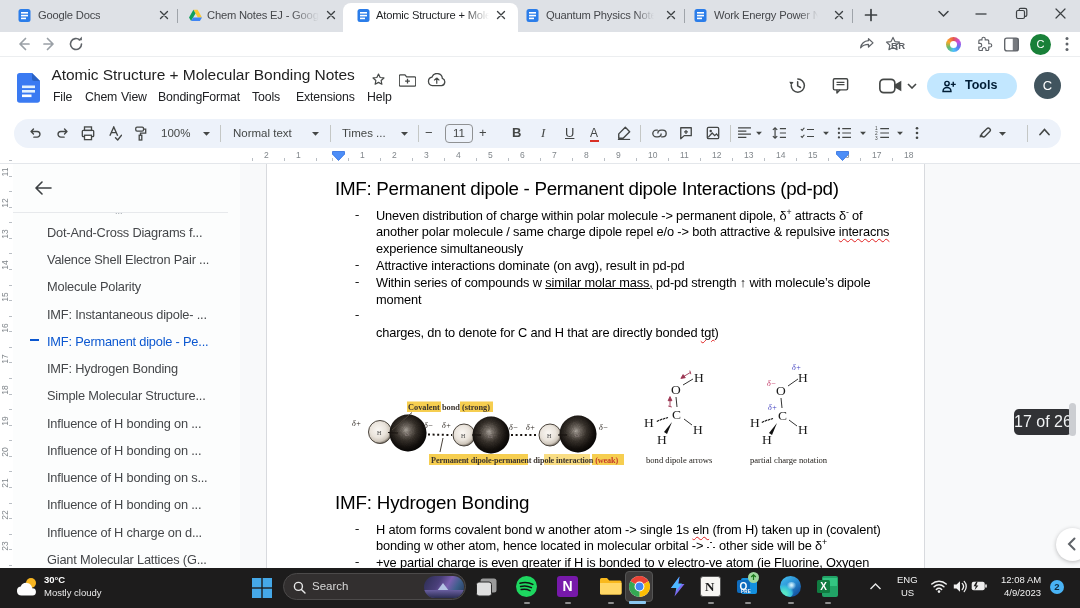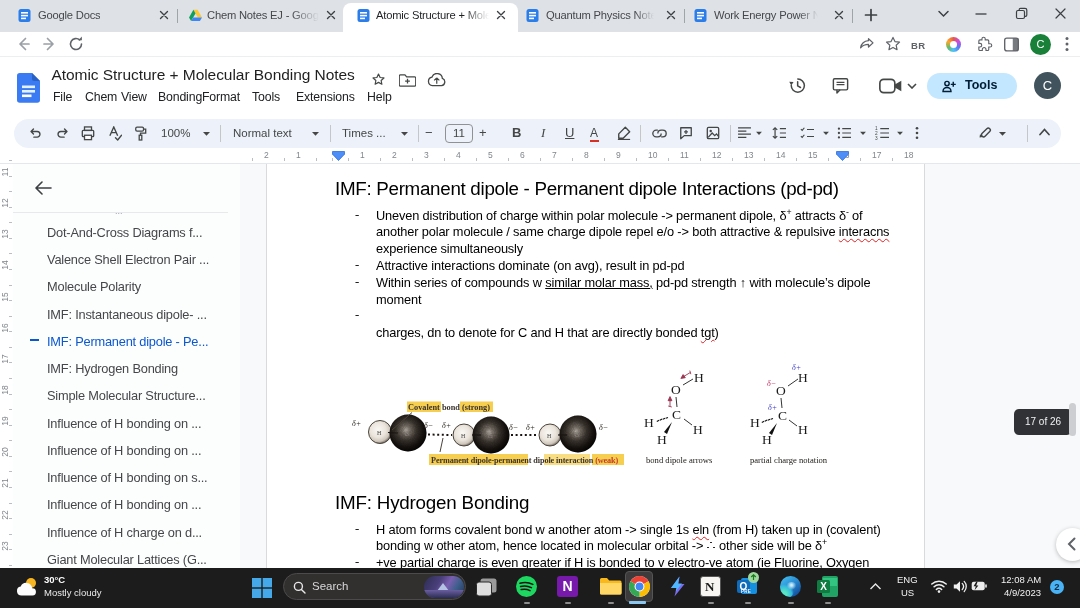--- a/index.html
+++ b/index.html
@@ -45,21 +45,21 @@
 .dl sup{font-size:8.8px;line-height:0}
 .dash{position:absolute;font-family:"Liberation Serif",serif;font-size:12.8px;color:#0e0e0e}
 .sq{text-decoration:underline;text-decoration-style:wavy;text-decoration-color:#e02020;text-decoration-thickness:1px;text-underline-offset:2px}
 .ul{text-decoration:underline;text-decoration-thickness:1px}
 .tf{display:inline-block;position:relative;width:9px;height:10px}
 .tf i{position:absolute;width:1.6px;height:1.6px;background:#0e0e0e;border-radius:50%}
 
 #taskbar{position:absolute;left:0;top:568px;width:1080px;height:40px;background:#1d1c1c}
 .tk{position:absolute;top:0}
 .ulbar{position:absolute;width:6px;height:2px;border-radius:1px;background:#8d8d8d}
-#badge17{position:absolute;left:1014px;top:409px;width:58px;height:26px;background:rgba(32,33,36,.92);border-radius:5px;color:#f1f3f4;font-size:10px;text-align:center;line-height:26px}
+#badge17{position:absolute;left:1014px;top:409px;width:58px;height:26px;background:rgba(32,33,36,.92);border-radius:5px;color:#f1f3f4;font-size:16px;text-align:center;line-height:26px}
 #sthumb{position:absolute;left:1069px;top:403px;width:7px;height:33px;background:#ccced2;border-radius:4px}
 #leftcirc{position:absolute;left:1056px;top:528px;width:33px;height:33px;border-radius:50%;background:#fff;box-shadow:0 1px 4px rgba(0,0,0,.25)}
 </style></head>
 <body>
 <div id="tabstrip">
  <div class="activetab"></div>
 
  <svg class="favdoc" style="left:18px" viewBox="0 0 13 13">
       <rect x="0.5" y="0" width="12" height="13" rx="2.5" fill="#2b7de9"></rect>
       <rect x="3" y="3" width="7" height="1.6" fill="#fff"></rect>
@@ -164,21 +164,21 @@
  <svg class="nav" style="left:66px" width="20" height="20" viewBox="0 0 20 20">
       <path d="M15.5 10 a5.5 5.5 0 1 1 -1.8-4.05" stroke="#5f6368" stroke-width="1.6" fill="none" stroke-linecap="round"></path>
       <path d="M15.9 2.6 V6.2 H12.3 Z" fill="#5f6368"></path>
     </svg>
  <svg class="nav" style="left:858px;top:3px" width="18" height="18" viewBox="0 0 24 24">
       <path d="M14 5 l6 5.5 -6 5.5 v-3.5 c-5 0-8 1.5-10.5 4.5 1-5.5 4-9 10.5-9.5 Z" fill="none" stroke="#5f6368" stroke-width="1.7" stroke-linejoin="round"></path>
     </svg>
  <svg class="nav" style="left:884px;top:3px" width="18" height="18" viewBox="0 0 24 24">
       <path d="M12 3.2 l2.6 5.6 6.1 .7 -4.5 4.1 1.2 6 -5.4-3 -5.4 3 1.2-6 -4.5-4.1 6.1-.7 Z" fill="none" stroke="#5f6368" stroke-width="1.6" stroke-linejoin="round"></path>
     </svg>
- <div class="abs" style="left:911px;top:8px;font-size:9.5px;font-weight:700;color:#5f6368;letter-spacing:.5px">BR</div>
+ <div class="abs" style="left:891px;top:8px;font-size:9.5px;font-weight:700;color:#5f6368;letter-spacing:.5px">BR</div>
  <div class="abs" style="left:946px;top:5px;width:15px;height:15px;border-radius:50%;background:conic-gradient(#e5584d,#c94be0,#5a7bf0,#4fc3f7,#66bb6a,#ffa726,#e5584d)">
       <div class="abs" style="left:4px;top:4px;width:7px;height:7px;border-radius:50%;background:#fff"></div>
     </div>
  <svg class="nav" style="left:976px;top:4px" width="17" height="17" viewBox="0 0 24 24">
       <path d="M20 11 h-2 V7 a1.5 1.5 0 0 0 -1.5-1.5 H13 V4 a2.3 2.3 0 1 0 -4.6 0 v1.5 H5.5 A1.5 1.5 0 0 0 4 7 v3.5 H5.6 a2.5 2.5 0 1 1 0 5 H4 V19 a1.5 1.5 0 0 0 1.5 1.5 h3.4 v-1.6 a2.6 2.6 0 1 1 5.2 0 v1.6 h2.4 A1.5 1.5 0 0 0 18 19 v-3.5 h2 a2.25 2.25 0 0 0 0-4.5 Z" fill="none" stroke="#5f6368" stroke-width="1.6"></path>
     </svg>
  <svg class="nav" style="left:1003px;top:4px" width="17" height="17" viewBox="0 0 20 20">
       <rect x="2" y="2.5" width="16" height="15" rx="2.5" fill="none" stroke="#5f6368" stroke-width="1.6"></rect>
       <rect x="11.5" y="2.5" width="6.5" height="15" fill="#5f6368" opacity=".85"></rect>
     </svg>

